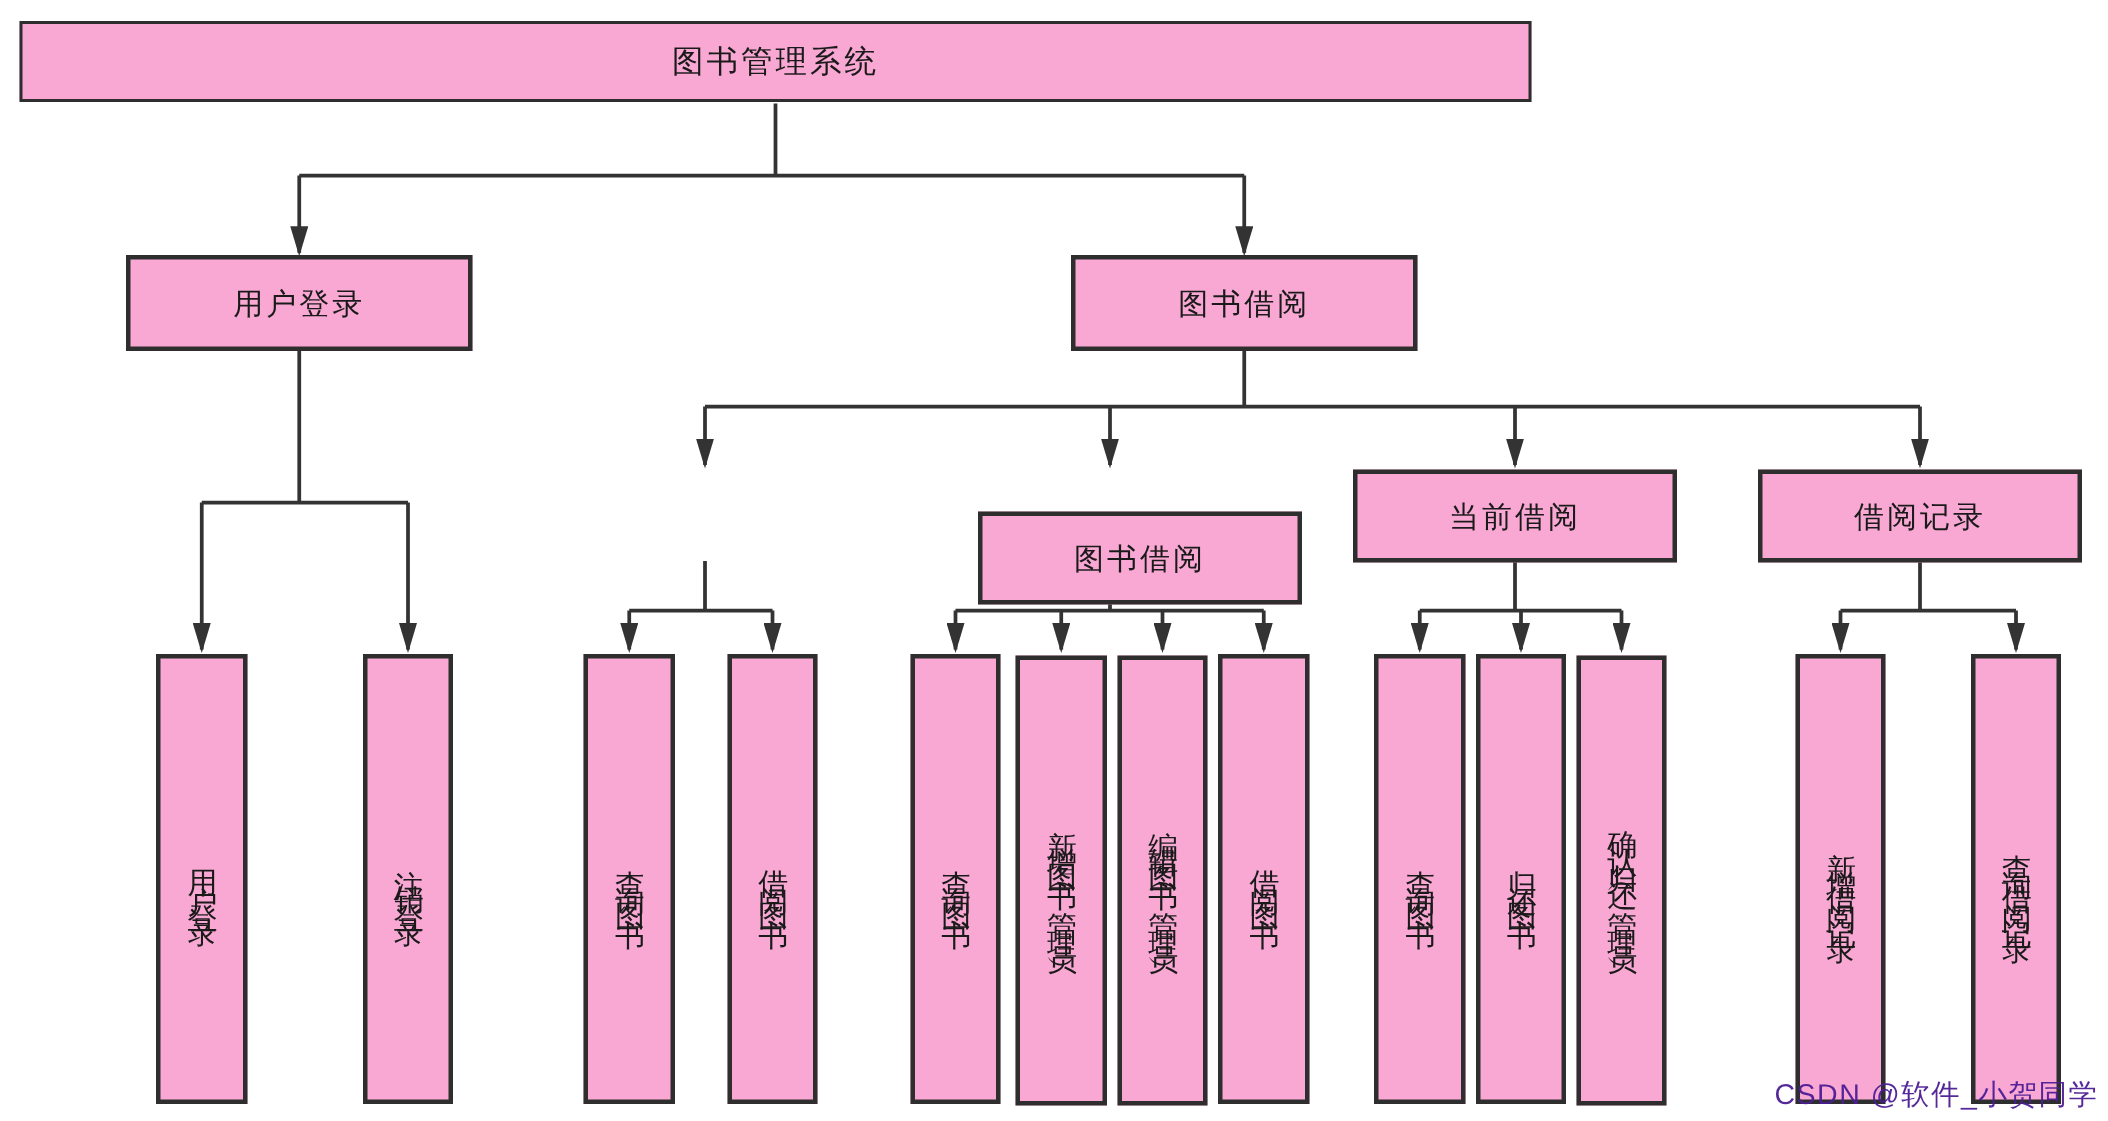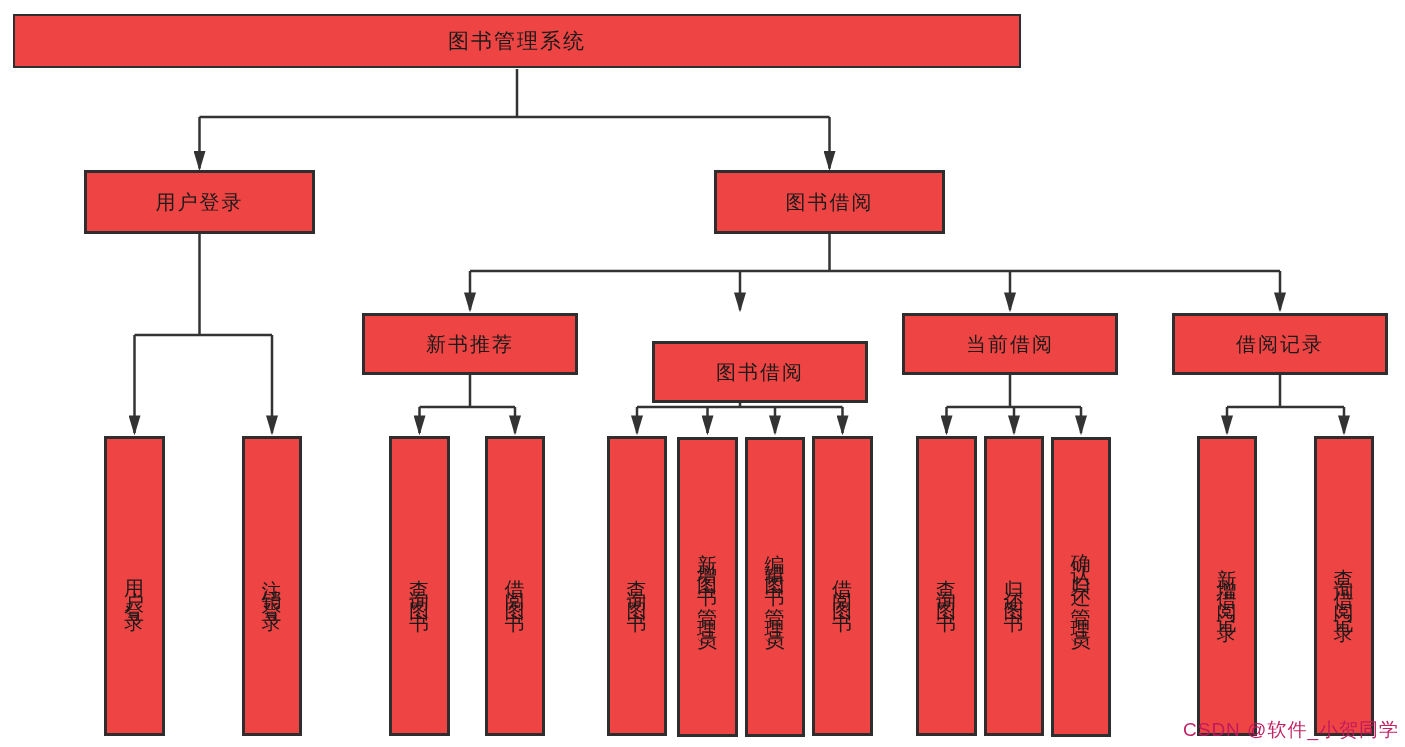--- a/index.html
+++ b/index.html
@@ -22,21 +22,21 @@
     pointer-events: none;
   }
   .wire {
     stroke: #333333;
     stroke-width: 2.5;
     fill: none;
   }
   .box {
     position: absolute;
     box-sizing: border-box;
-    background: #ef4444;
+    background: #f9a8d4;
     border: 3px solid #2e2e2e;
     display: flex;
     align-items: center;
     justify-content: center;
     color: #1a1a1a;
     font-size: 20px;
     letter-spacing: 2px;
     white-space: nowrap;
   }
   .box.root {
@@ -50,21 +50,21 @@
     line-height: 1;
     white-space: normal;
     font-size: 20px;
   }
   .watermark {
     position: absolute;
     left: 1183px;
     top: 717px;
     font-size: 19px;
     letter-spacing: 1px;
-    color: #be185d;
+    color: #4c1d95;
     opacity: 0.95;
     white-space: nowrap;
   }
 </style>
 </head>
 <body>
 
 <div class="canvas">
 
   <svg class="wires" width="1405" height="747" viewBox="0 0 1405 747">
@@ -108,21 +108,20 @@
 
     <path class="wire" marker-end="url(#ah)" d="M1227 407 V433"></path>
     <path class="wire" marker-end="url(#ah)" d="M1344 407 V433"></path>
   </svg>
 
   <div class="box root" style="left:13px; top:14px; width:1008px; height:54px;">图书管理系统</div>
 
   <div class="box" style="left:84px; top:170px; width:231px; height:64px;">用户登录</div>
   <div class="box" style="left:714px; top:170px; width:231px; height:64px;">图书借阅</div>
 
-  <div class="box" style="left:362px; top:313px; width:216px; height:62px;">新书推荐</div>
   <div class="box" style="left:652px; top:313px; width:216px; height:62px;margin-top:28px;">图书借阅</div>
   <div class="box" style="left:902px; top:313px; width:216px; height:62px;text-align:center;">当前借阅</div>
   <div class="box" style="left:1172px; top:313px; width:216px; height:62px;">借阅记录</div>
 
   <div class="box v" style="left:104px; top:436px; width:61px; height:300px;">用户登录</div>
   <div class="box v" style="left:242px; top:436px; width:60px; height:300px;">注销登录</div>
 
   <div class="box v" style="left:389px; top:436px; width:61px; height:300px;">查询图书</div>
   <div class="box v" style="left:485px; top:436px; width:60px; height:300px;">借阅图书</div>
 

